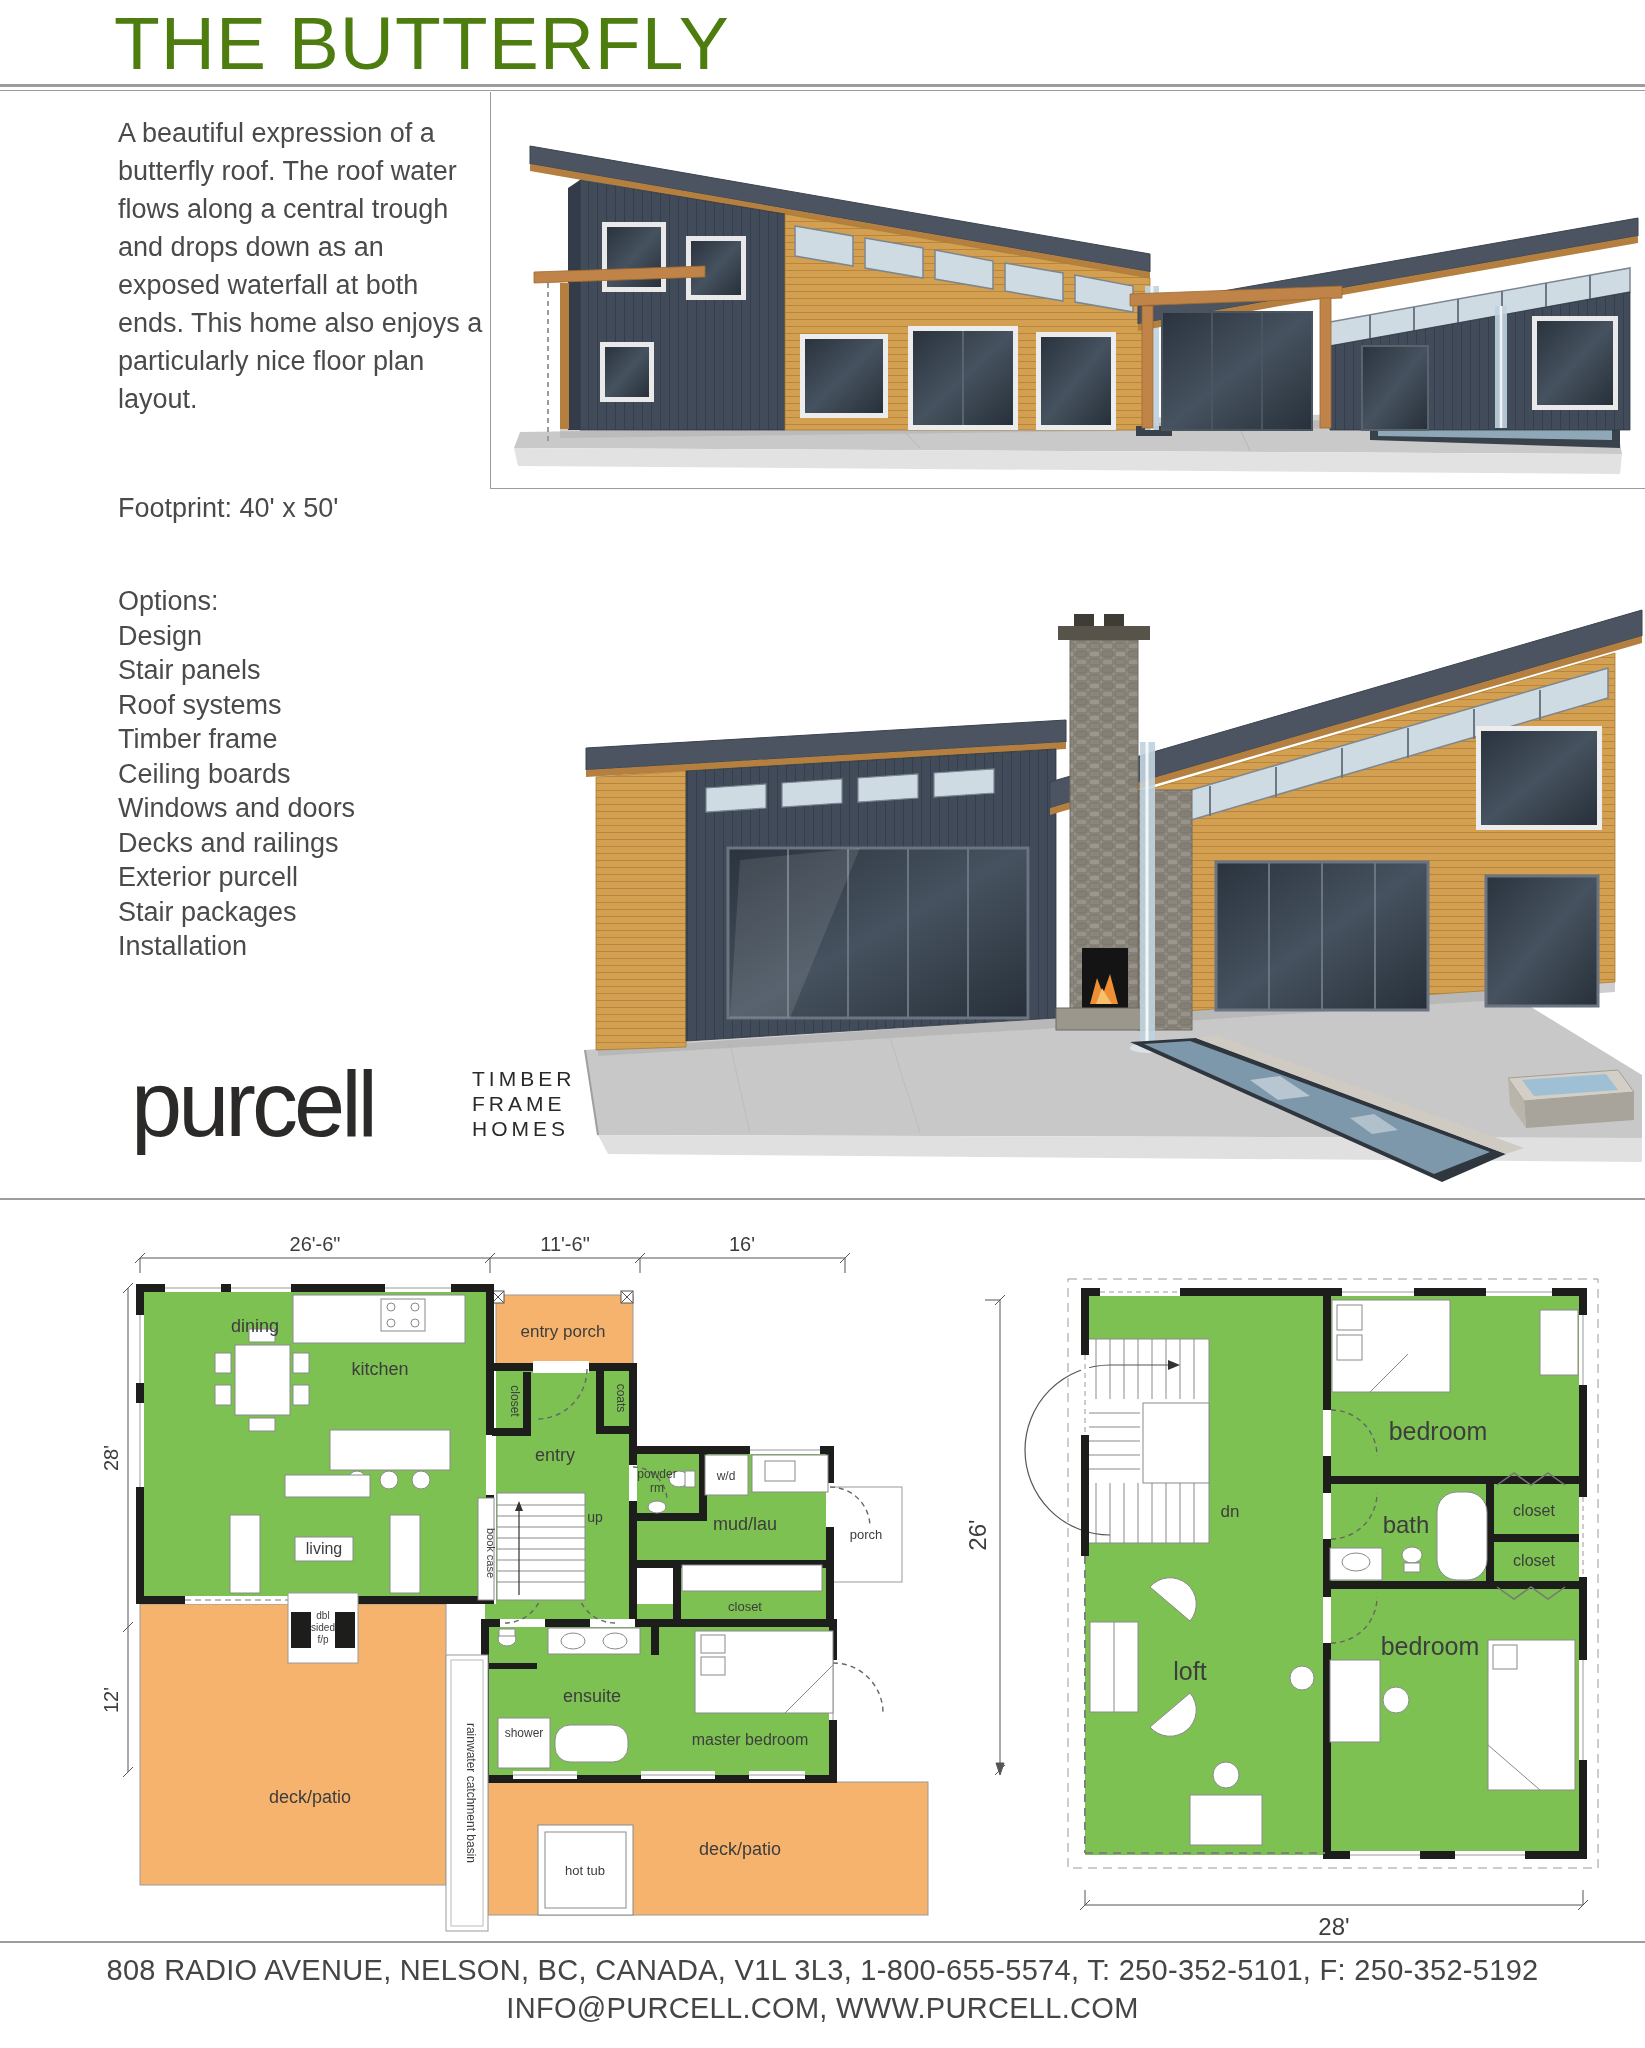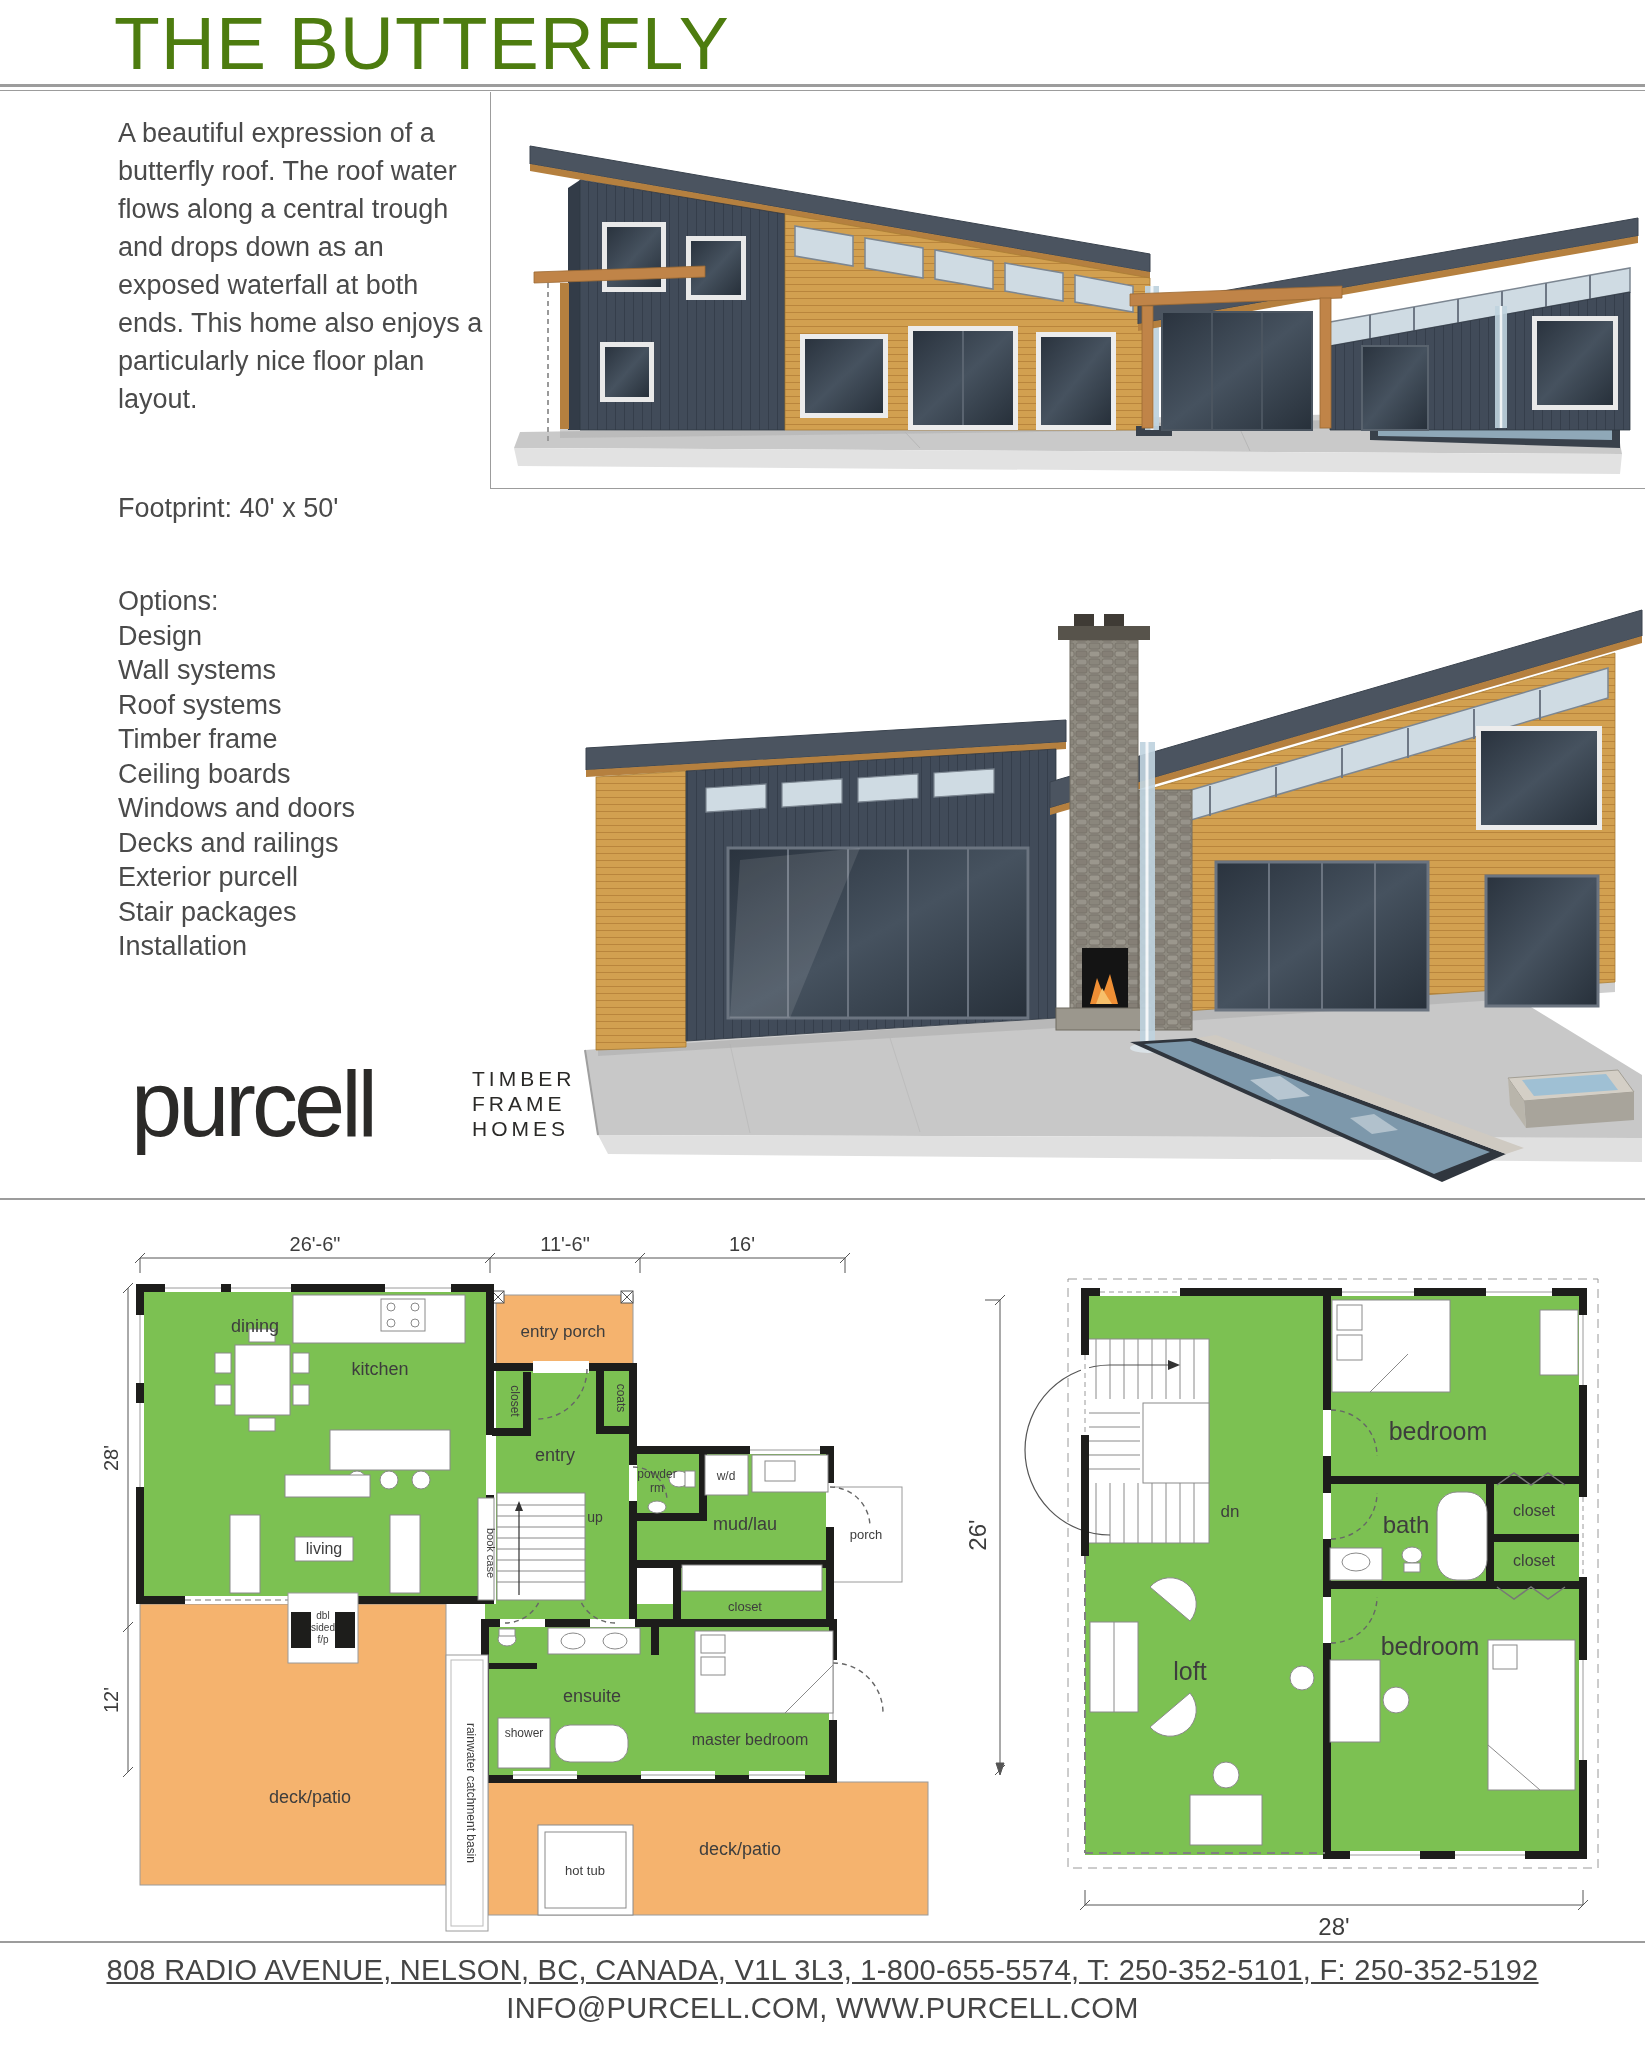--- a/index.html
+++ b/index.html
@@ -24,21 +24,21 @@
 
   <div class="abs title">THE BUTTERFLY</div>
   <div class="abs rule" style="top:84px;height:3px;"></div>
   <div class="abs rule" style="top:90px;height:1px;"></div>
 
   <div class="abs desc">A beautiful expression of a butterfly roof. The roof water flows along a central trough and drops down as an exposed waterfall at both ends. This home also enjoys a particularly nice floor plan layout.</div>
   <div class="abs spec" style="top:489px;">Footprint: 40' x 50'</div>
   <div class="abs opts">
     <div>Options:</div>
     <div>Design</div>
-    <div>Wall systems</div>
+    <div>Stair panels</div>
     <div>Roof systems</div>
     <div>Timber frame</div>
     <div>Ceiling boards</div>
     <div>Windows and doors</div>
     <div>Decks and railings</div>
     <div>Exterior purcell</div>
     <div>Stair packages</div>
     <div>Installation</div>
   </div>
 
@@ -593,16 +593,16 @@
       <line x1="140" y1="675" x2="150" y2="665"></line>
           <line x1="638" y1="675" x2="648" y2="665"></line>
       <line x1="145" y1="655" x2="145" y2="670"></line>
           <line x1="643" y1="655" x2="643" y2="670"></line>
     </g>
     <text x="46" y="300" font-size="24" text-anchor="middle" transform="rotate(-90 46 300)">26'</text>
     <text x="394" y="700" font-size="24" text-anchor="middle">28'</text>
   </svg>
   </div>
 
-  <div class="abs footer-line" style="top:1954px;text-decoration:underline;">808 RADIO AVENUE, NELSON, BC, CANADA, V1L 3L3, 1-800-655-5574, T: 250-352-5101, F: 250-352-5192</div>
+  <div class="abs footer-line" style="top:1954px;">808 RADIO AVENUE, NELSON, BC, CANADA, V1L 3L3, 1-800-655-5574, T: 250-352-5101, F: 250-352-5192</div>
   <div class="abs footer-line" style="top:1992px;">INFO@PURCELL.COM, WWW.PURCELL.COM</div>
 
 </div>
 
 </body></html>

